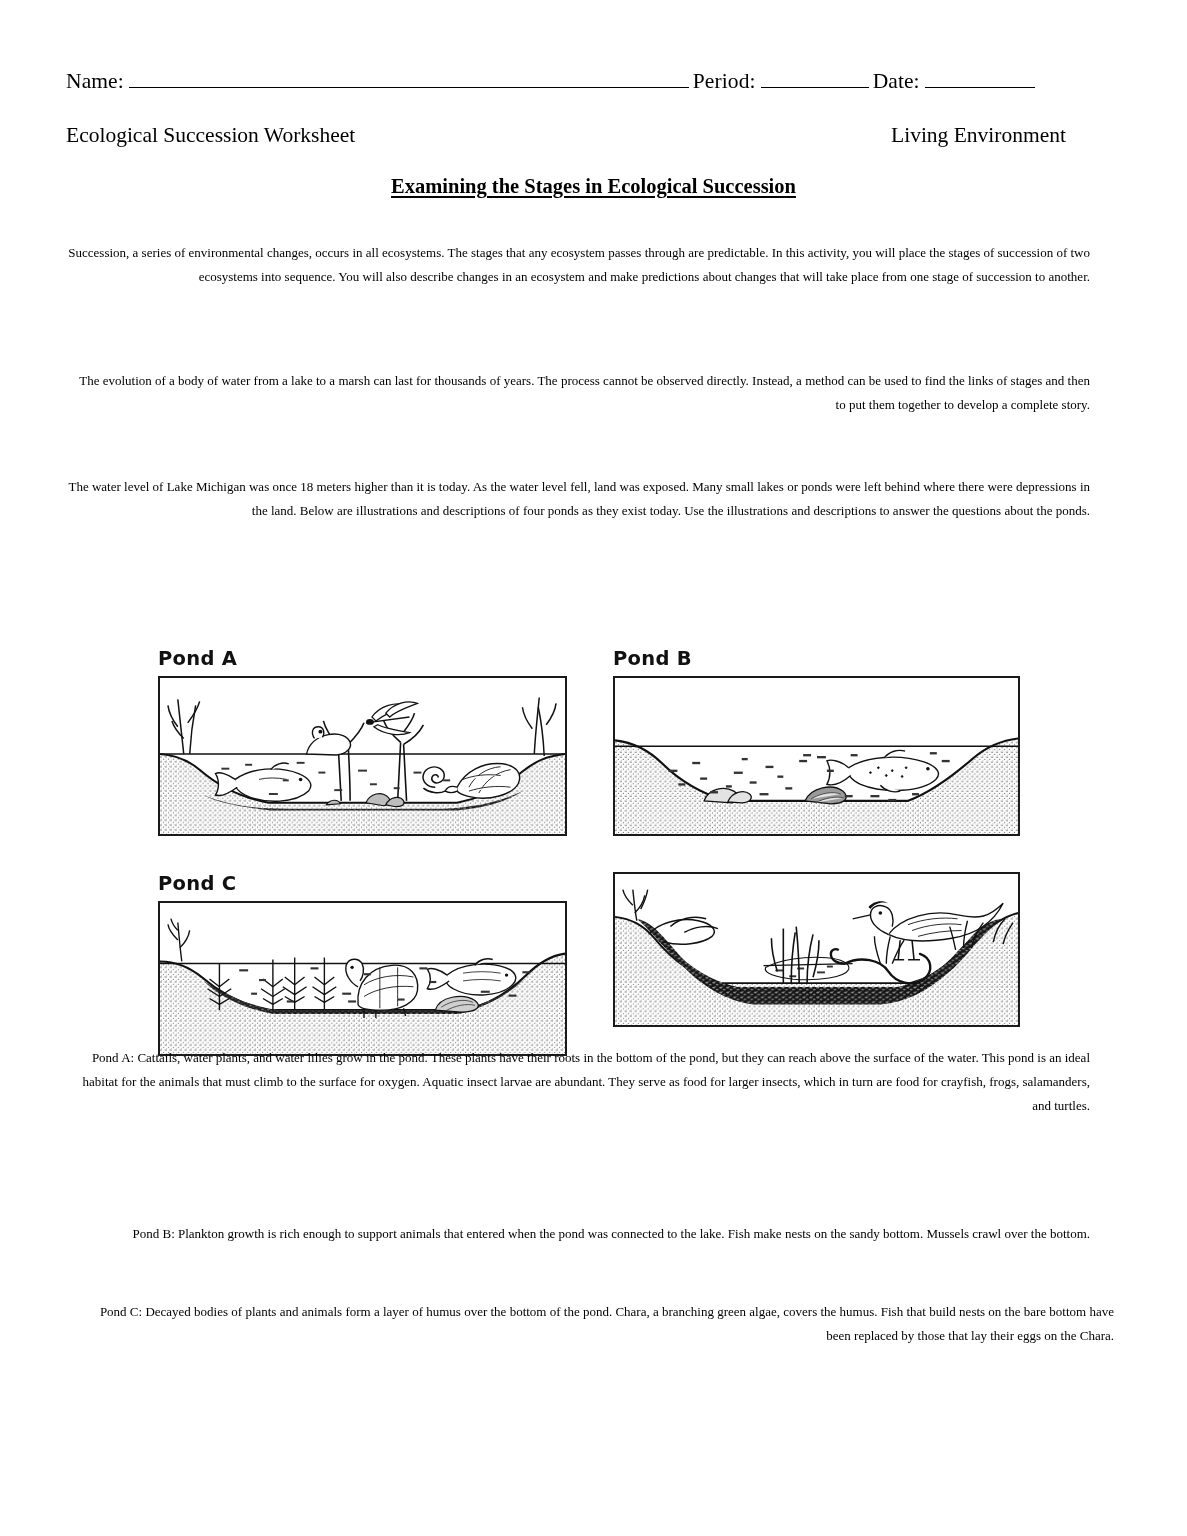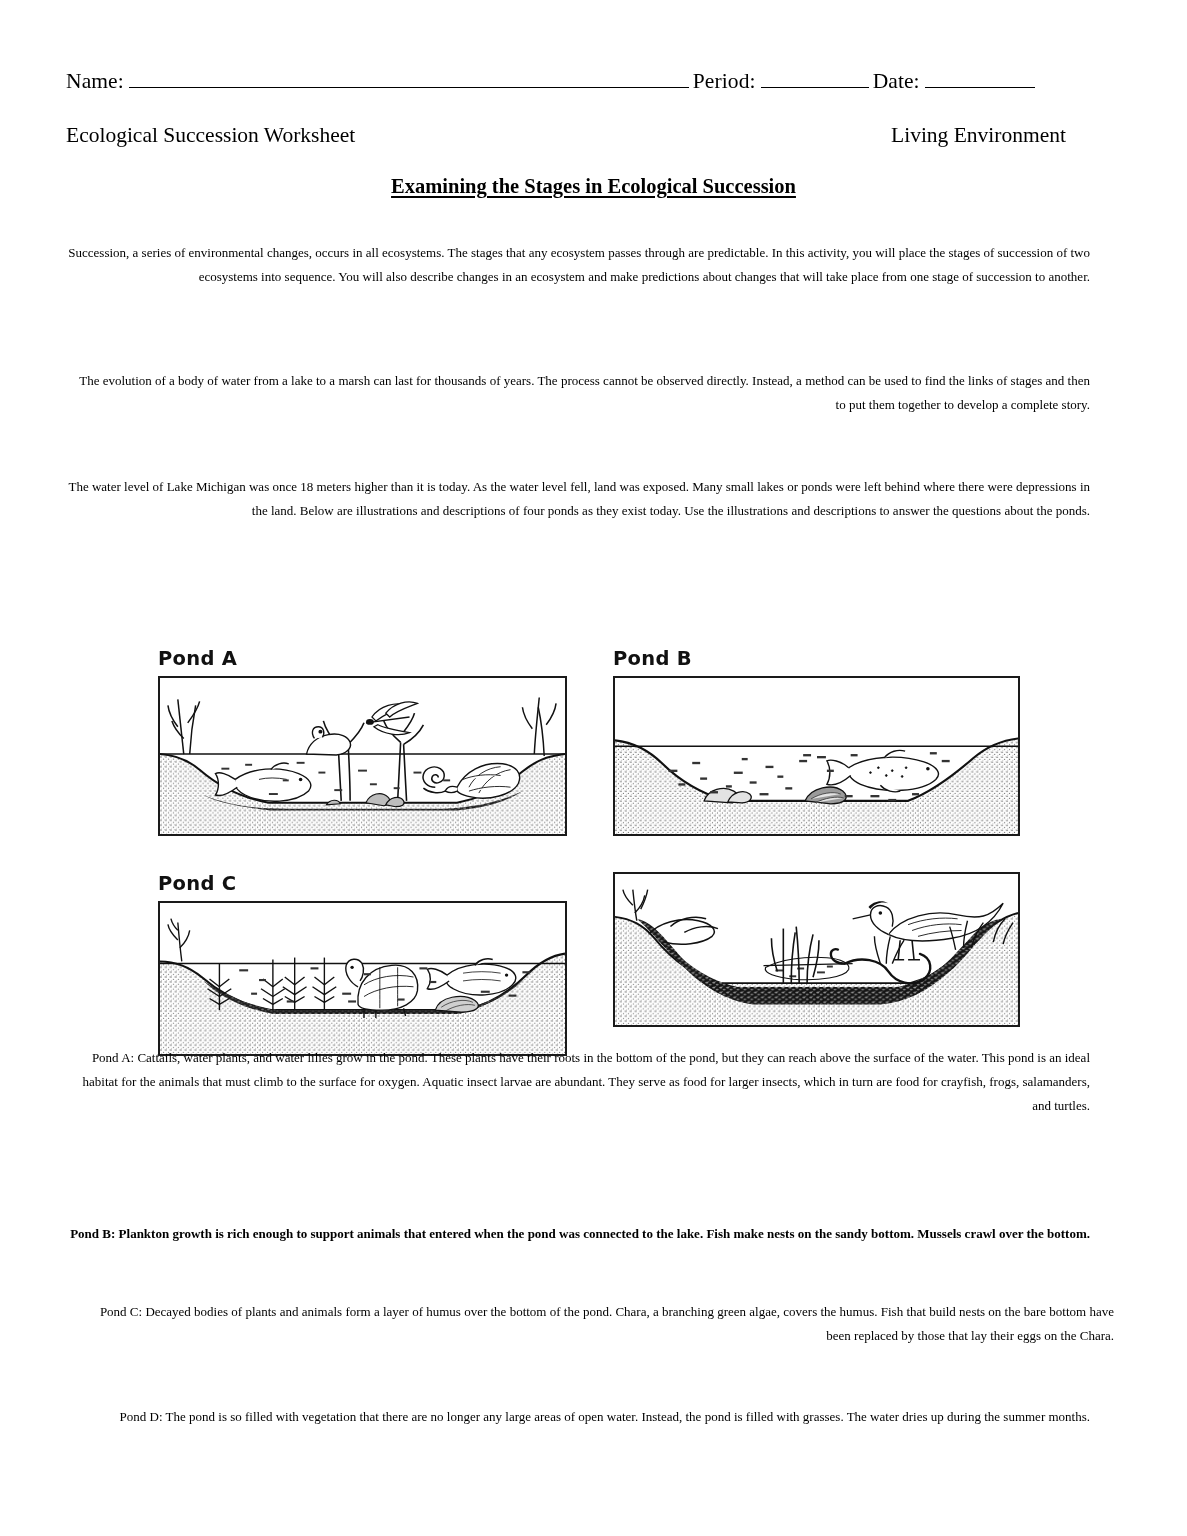--- a/index.html
+++ b/index.html
@@ -79,21 +79,21 @@
     width: 1024px;
     font-size: 13px;
     line-height: 24px;
     text-align: right;
   }
   #para-1 { top: 228px; }
   #para-2 { top: 356px; }
   #para-3 { top: 462px; }
 
   #desc-a { top: 1033px; }
-  #desc-b { top: 1209px; font-weight: bold; }
+  #desc-b { top: 1209px; }
   #desc-c { top: 1287px; margin-left: 24px; }
   #desc-d { top: 1392px; }
 
   
   .figures {
     position: absolute;
     left: 0;
     top: 600px;
     width: 1187px;
     height: 440px;
@@ -555,15 +555,14 @@
           </g>
         </svg>
       </div>
     </div>
 
   </div>
 
   <p class="para" id="desc-a">Pond A: Cattails, water plants, and water lilies grow in the pond. These plants have their roots in the bottom of the pond, but they can reach above the surface of the water. This pond is an ideal habitat for the animals that must climb to the surface for oxygen. Aquatic insect larvae are abundant. They serve as food for larger insects, which in turn are food for crayfish, frogs, salamanders, and turtles.</p>
   <p class="para" id="desc-b">Pond B: Plankton growth is rich enough to support animals that entered when the pond was connected to the lake. Fish make nests on the sandy bottom. Mussels crawl over the bottom.</p>
   <p class="para" id="desc-c">Pond C: Decayed bodies of plants and animals form a layer of humus over the bottom of the pond. Chara, a branching green algae, covers the humus. Fish that build nests on the bare bottom have been replaced by those that lay their eggs on the Chara.</p>
-  <p class="para" id="desc-d">Pond D: The pond is so filled with vegetation that there are no longer any large areas of open water. Instead, the pond is filled with grasses. The water dries up during the summer months.</p>
 
 </div>
 
 </body></html>

